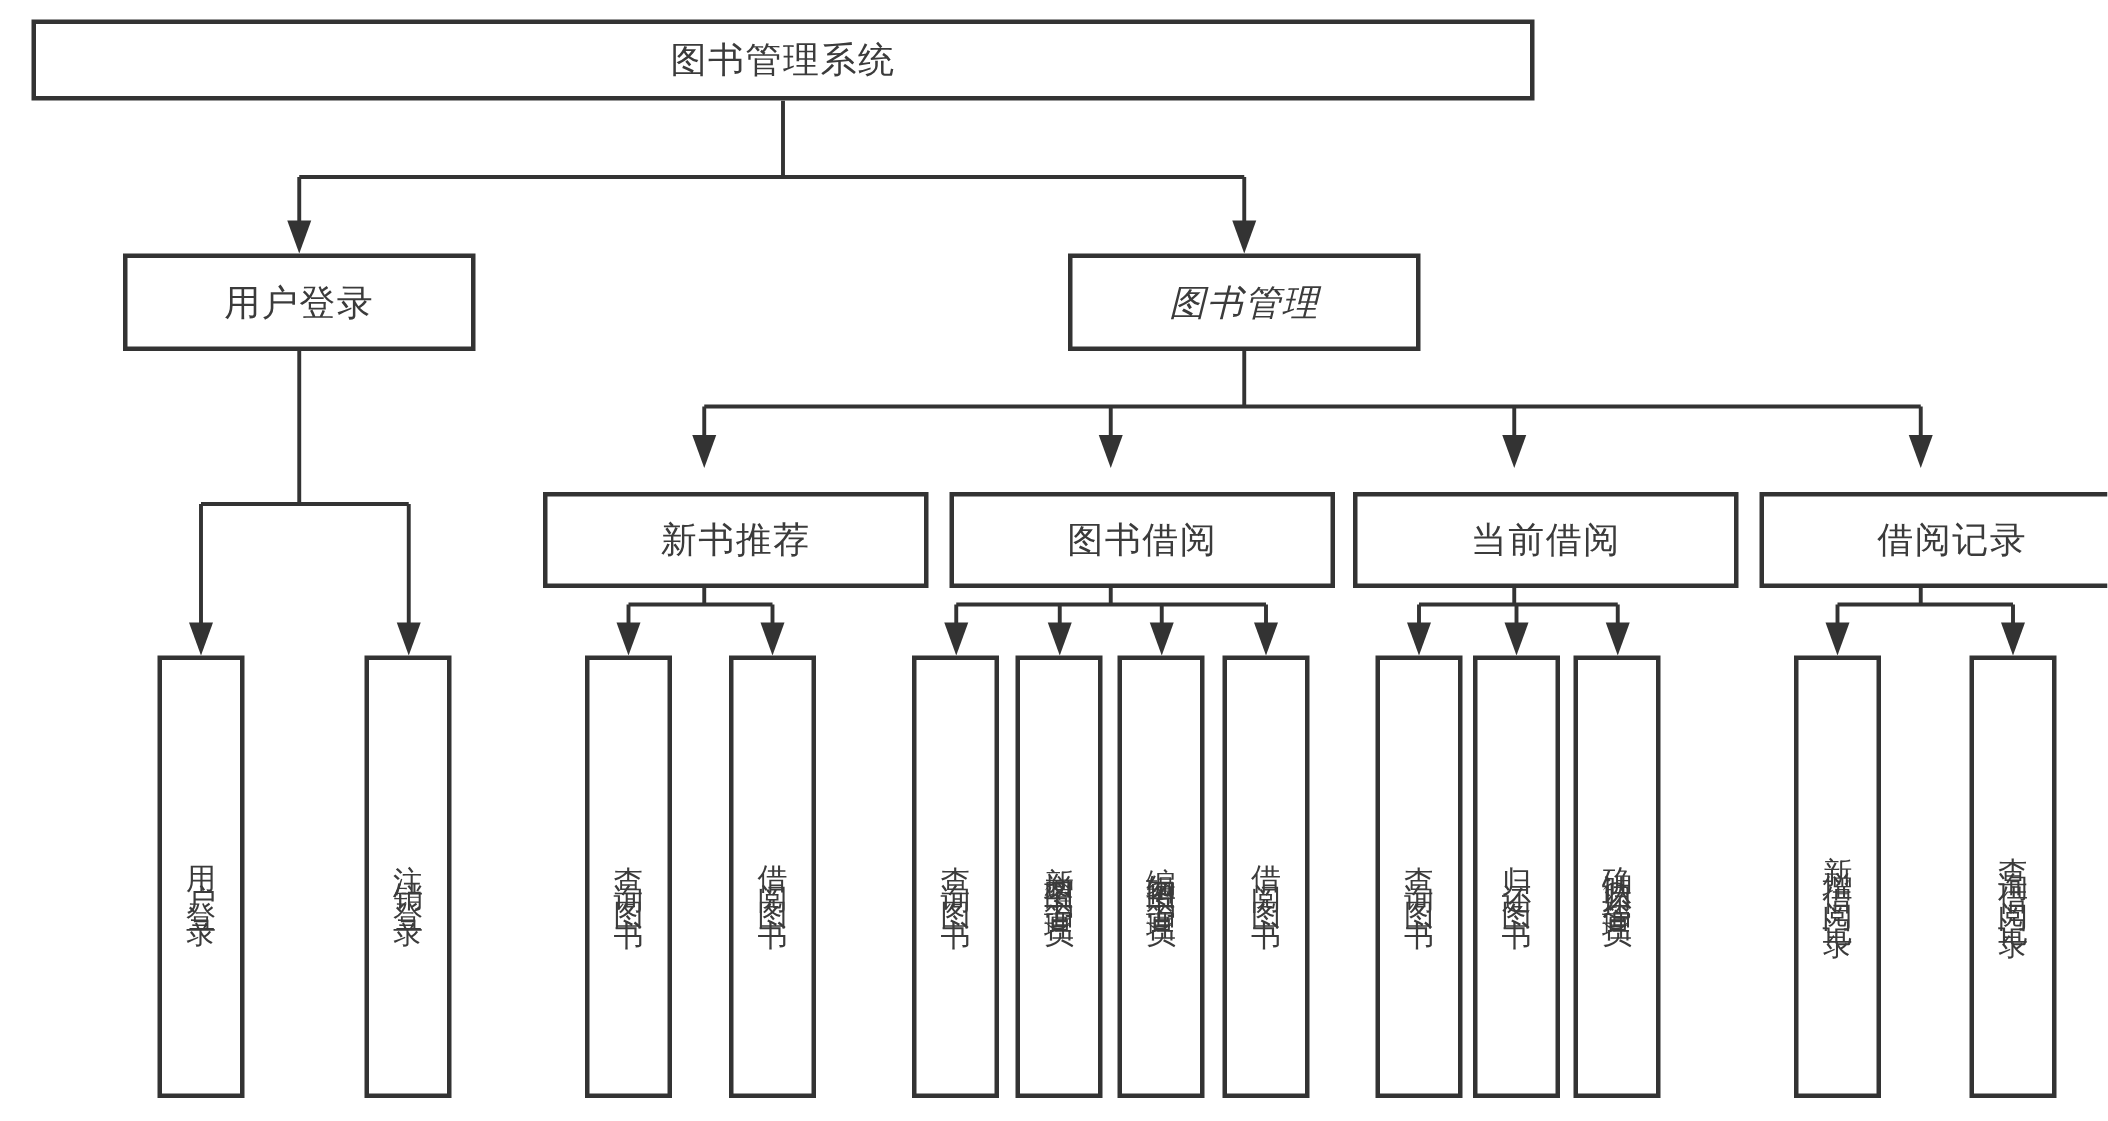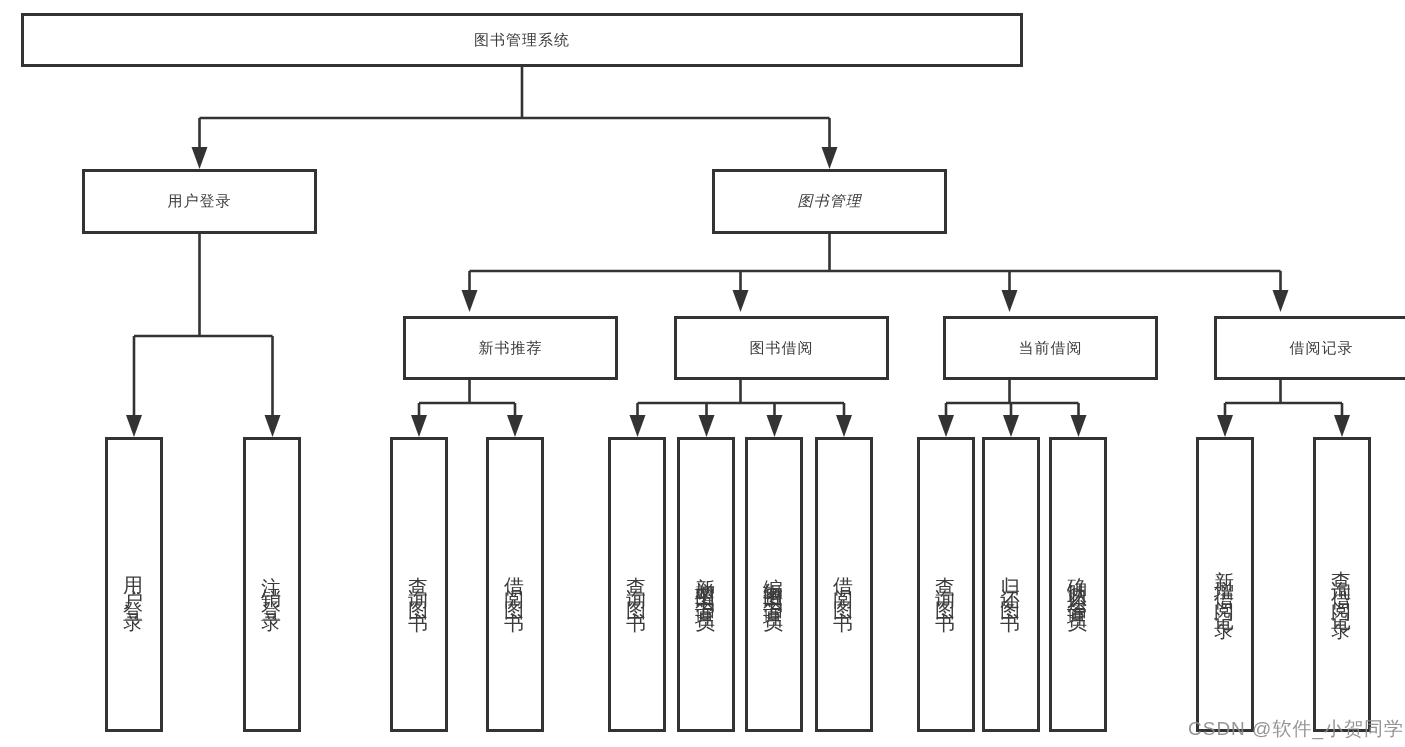--- a/index.html
+++ b/index.html
@@ -28,27 +28,27 @@
     box-sizing: border-box;
     background: #ffffff;
     border: 3px solid #333333;
     display: flex;
     align-items: center;
     justify-content: center;
     color: #3b3b3b;
     z-index: 2;
   }
   .box .lbl {
-    font-size: 15px;
+    font-size: 24px;
     letter-spacing: 1px;
     white-space: nowrap;
   }
   .root-box   { left: 21px;  top: 13px;  width: 1002px; height: 54px; }
   .l2-box     { top: 169px;  width: 235px; height: 65px; }
-  .l3-box     { top: 316px;  width: 215px; height: 64px; margin-left: 41px; }
+  .l3-box     { top: 328px;  width: 257px; height: 64px; }
   .leaf       { top: 437px;  width: 58px;  height: 295px; }
   .leaf .lbl {
     writing-mode: vertical-rl;
     text-orientation: mixed;
     font-size: 20px;
     letter-spacing: 12px;
     white-space: nowrap;
   }
   .leaf.mid  .lbl { letter-spacing: 10px; }
   .leaf.long .lbl { letter-spacing: 5px; }
@@ -173,15 +173,14 @@
     <span class="lbl">确认归还（管理员）</span>
   </div>
 
   <div class="box leaf mid" style="left:1196px;">
     <span class="lbl">新增借阅记录</span>
   </div>
   <div class="box leaf mid" style="left:1313px;">
     <span class="lbl">查询借阅记录</span>
   </div>
 
-  <div class="watermark">CSDN @软件_小贺同学</div>
 
 </div>
 
 </body></html>

